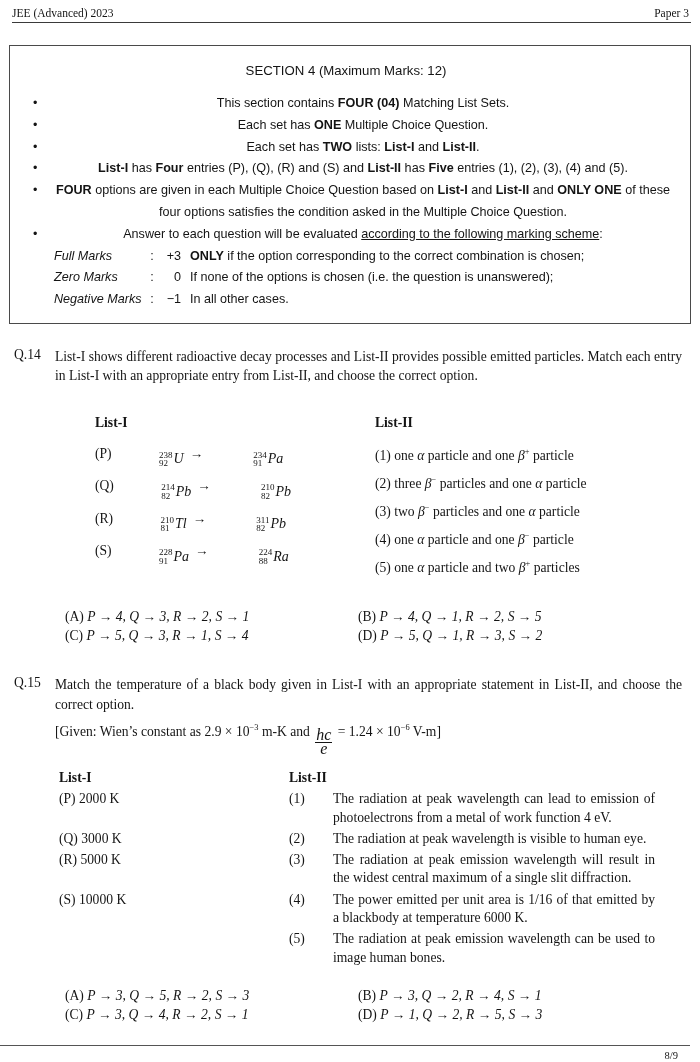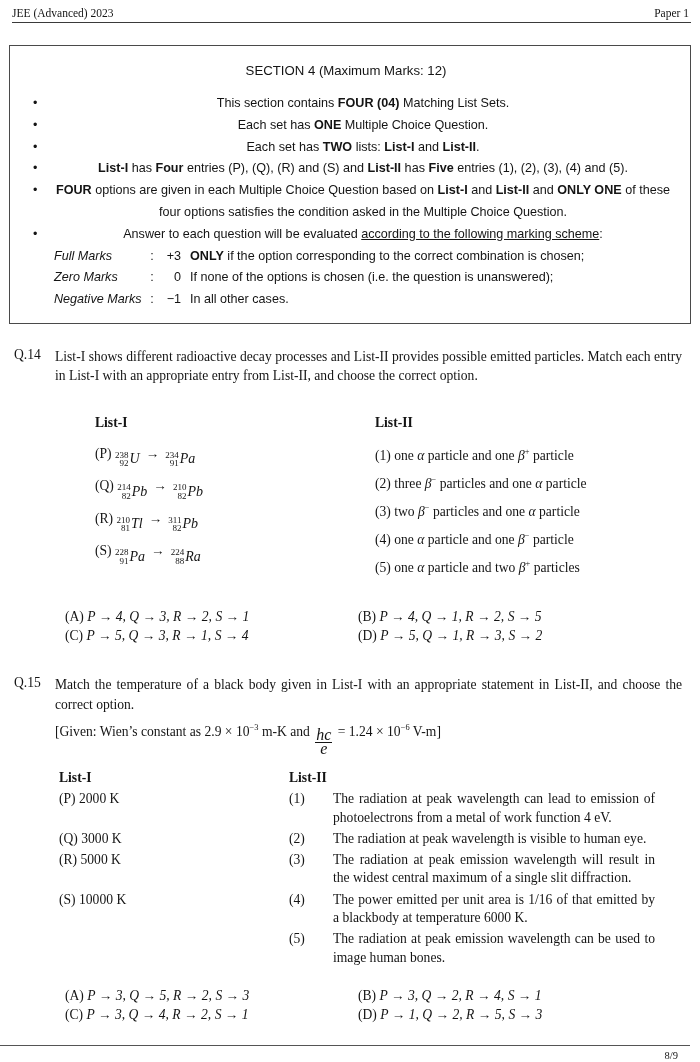--- a/index.html
+++ b/index.html
@@ -45,22 +45,22 @@
           vertical-align:-4px; font-style:italic; font-size:16px; line-height:10.5px; margin:0 2px; }
   .frac .num { border-bottom:1px solid #141414; padding:0 1px 1px 1px; }
   .frac .den { padding-top:1px; }
   
   .q14-lists { display:flex; margin:29px 0 0 95px; font-size:13.6px; }
   .q14-col1 { width:280px; flex:0 0 280px; }
   .q14-col2 { flex:1; }
   .list-header { font-weight:bold; margin-bottom:15px; }
   .decay-row { height:32.5px; }
   .nuclide { display:inline-flex; align-items:center; white-space:nowrap; }
-  .prescript { display:inline-flex; flex-direction:column; align-items:flex-end;
-               font-size:9px; line-height:8.5px; margin-right:1px; }
+  .prescript { display:inline-flex; flex-direction:column; align-items:flex-start;
+               font-size:9px; line-height:8.5px; margin-right:1px;margin-left:44px; }
   .nsym { font-style:italic; font-size:14px; }
   .arrow { padding:0 6px; }
   .particle-row { height:28px; }
   
   .options { display:grid; grid-template-columns:293px auto; row-gap:3.5px;
              margin-left:65px; font-size:13.6px; }
   .q14-options { margin-top:23px; }
   .q15-options { margin-top:19px; }
   .opt-tag { font-style:normal; }
   .opt-text { font-style:italic; }
@@ -76,21 +76,21 @@
   .footer-line { position:absolute; left:0; right:10px; bottom:16px; border-top:1px solid #555; }
   .footer-page { position:absolute; right:22px; bottom:1px; font-size:10.5px; }
 </style>
 </head>
 <body>
 
 <div class="page">
 
   <div class="header">
     <span>JEE (Advanced) 2023</span>
-    <span>Paper 1</span>
+    <span>Paper 3</span>
   </div>
 
   <div class="section-box">
     <div class="section-title">SECTION 4 (Maximum Marks: 12)</div>
     <ul class="ilist">
         <li><span>This section contains </span><span class="b ">FOUR (04)</span><span> Matching List Sets.</span></li>
         <li><span>Each set has </span><span class="b ">ONE</span><span> Multiple Choice Question.</span></li>
         <li><span>Each set has </span><span class="b ">TWO</span><span> lists: </span><span class="b ">List-I</span><span> and </span><span class="b ">List-II</span><span>.</span></li>
         <li><span class="b ">List-I</span><span> has </span><span class="b ">Four</span><span> entries (P), (Q), (R) and (S) and </span><span class="b ">List-II</span><span> has </span><span class="b ">Five</span><span> entries (1), (2), (3), (4) and (5).</span></li>
         <li><span class="b ">FOUR</span><span> options are given in each Multiple Choice Question based on </span><span class="b ">List-I</span><span> and </span><span class="b ">List-II</span><span> and </span><span class="b ">ONLY ONE</span><span> of these four options satisfies the condition asked in the Multiple Choice Question.</span></li>

